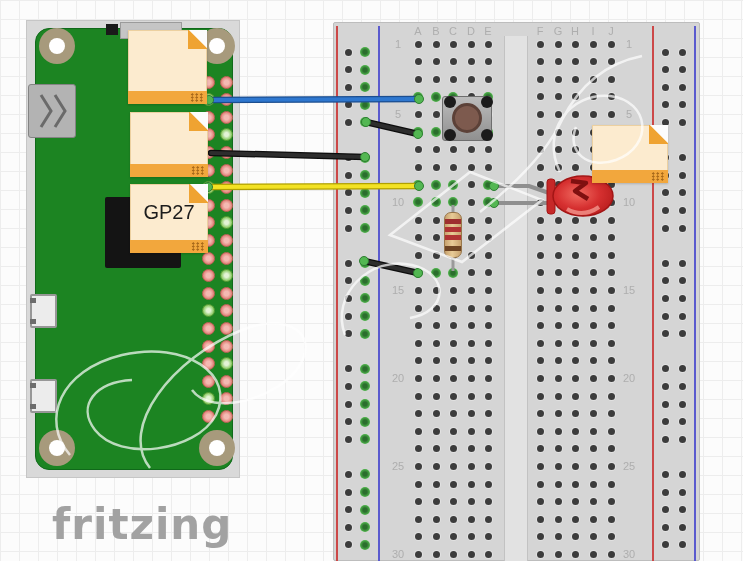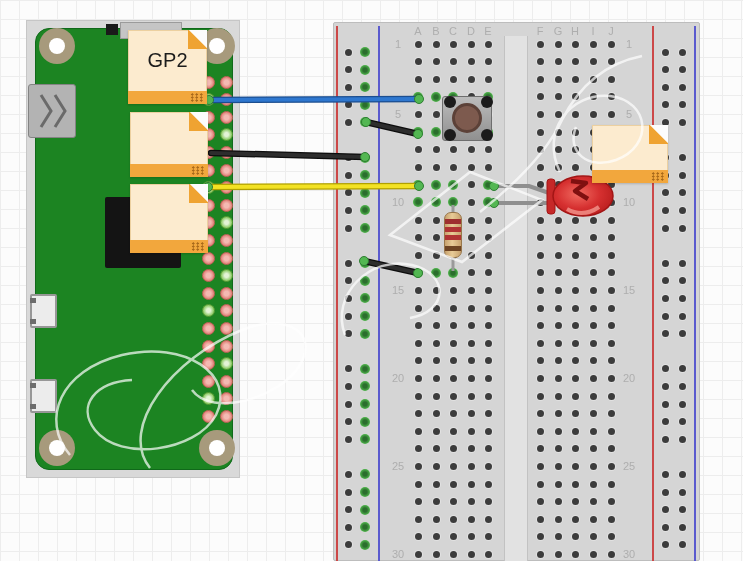--- a/index.html
+++ b/index.html
@@ -615,46 +615,47 @@
           <stop offset="100%" stop-color="#b71c1c"></stop>
       </radialGradient>
     </defs>
     <rect x="2" y="7" width="8" height="35" rx="3" fill="#c62828" stroke="#a31515"></rect>
     <ellipse cx="38" cy="24" rx="30" ry="20" fill="url(#ledg)" stroke="#a31515" stroke-width="1.5"></ellipse>
     <path d="M26 9 L41 11 L30 19 L43 27" stroke="#7f1010" stroke-width="4.5" fill="none" stroke-linejoin="round"></path>
     <path d="M22 37 Q38 46 54 35" stroke="#f4978f" stroke-width="4" fill="none" opacity="0.8"></path>
   </svg>
 
   <div class="note note-pin" style="left:128px;top:30px;width:79px;height:74px;">
-    <div class="note-text">GP2</div>
     <div class="note-bar">
         <span class="grip"></span>
       </div>
     <div class="note-fold"></div>
   </div>
   <div class="note note-pin" style="left:130px;top:112px;width:78px;height:65px;">
     <div class="note-bar">
         <span class="grip"></span>
       </div>
     <div class="note-fold"></div>
   </div>
   <div class="note note-pin" style="left:130px;top:184px;width:78px;height:69px;">
+    <div class="note-text">GP27</div>
     <div class="note-bar">
         <span class="grip"></span>
       </div>
     <div class="note-fold"></div>
   </div>
   <div class="note" style="left:592px;top:125px;width:76px;height:58px;">
     <div class="note-bar">
         <span class="grip"></span>
       </div>
     <div class="note-fold"></div>
   </div>
 
 
+  <div class="abs" id="logo">fritzing</div>
 
   <svg class="layer" id="watermark" width="743" height="561" style="opacity:.7;" fill="none" stroke="#ffffff" stroke-width="2.5">
     <path d="M70 455 C 40 420 60 370 122 355 C 186 340 236 375 216 415 C 196 452 120 462 95 430 C 76 405 96 382 132 380"></path>
     <path d="M150 468 C 118 428 172 358 242 330 C 282 313 320 330 300 365 C 280 398 212 418 192 390"></path>
     <path d="M390 235 L470 172 L542 200 L462 262 Z"></path>
     <path d="M345 335 C 330 295 370 255 412 265 C 450 274 448 312 410 318"></path>
     <path d="M480 212 C 520 180 548 150 562 120 C 582 80 612 62 642 56"></path>
     <path d="M560 172 C 540 132 570 92 610 96 C 650 101 654 146 616 160 C 588 170 566 152 576 127"></path>
   </svg>
 </div>

